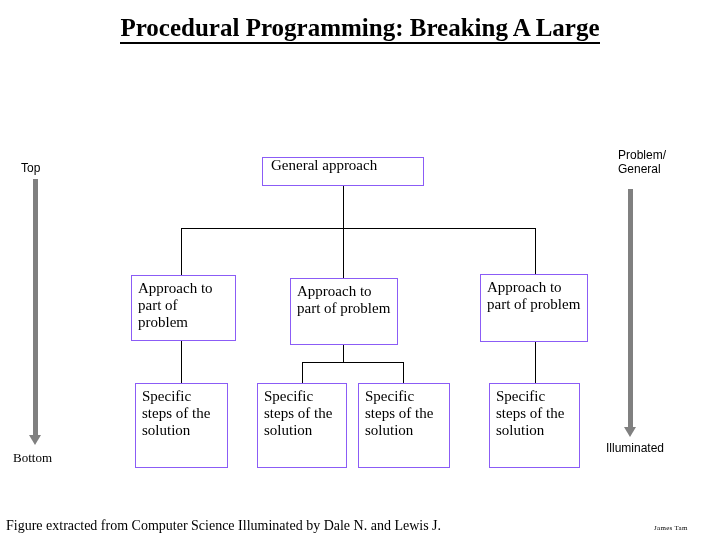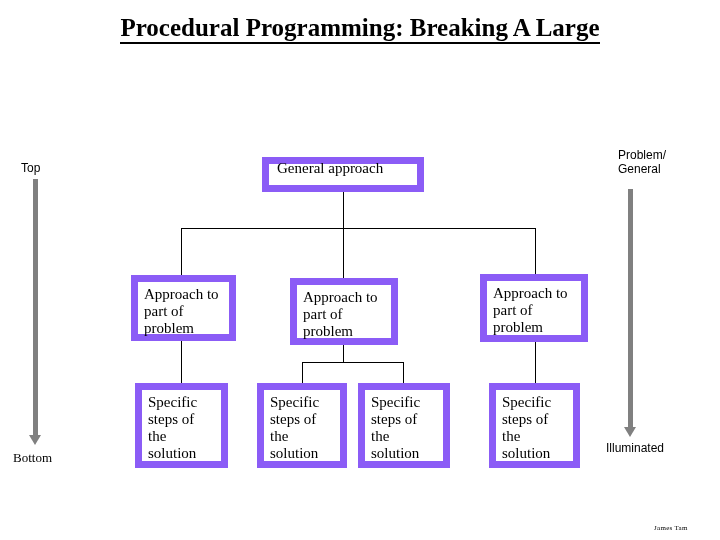--- a/index.html
+++ b/index.html
@@ -36,21 +36,21 @@
   #title .tline {
     display: inline-block;
     border-bottom: 2px solid #000;
     padding-bottom: 0px;
   }
 
   
   .node {
     position: absolute;
     box-sizing: border-box;
-    border: 7px solid #8b5cf6;
+    border: 1px solid #8b5cf6;
     background: #ffffff;
     color: #000000;
     font-family: "Liberation Serif", serif;
     font-size: 15px;
     line-height: 17px;
     padding: 4px 5px 17px 6px;
     z-index: 3;
   }
   .node.center {
     display: flex;
@@ -192,15 +192,16 @@
   </div>
 
   <div class="node" style="left:358px; top:383px; width:92px; height:85px;">
     <span>Specific steps of the solution</span>
   </div>
 
   <div class="node" style="left:489px; top:383px; width:91px; height:85px;">
     <span>Specific steps of the solution</span>
   </div>
 
+  <div id="footer">Figure extracted from Computer Science Illuminated by Dale N. and Lewis J.</div>
   <div id="credit">James Tam</div>
 
 </div>
 
 </body></html>

